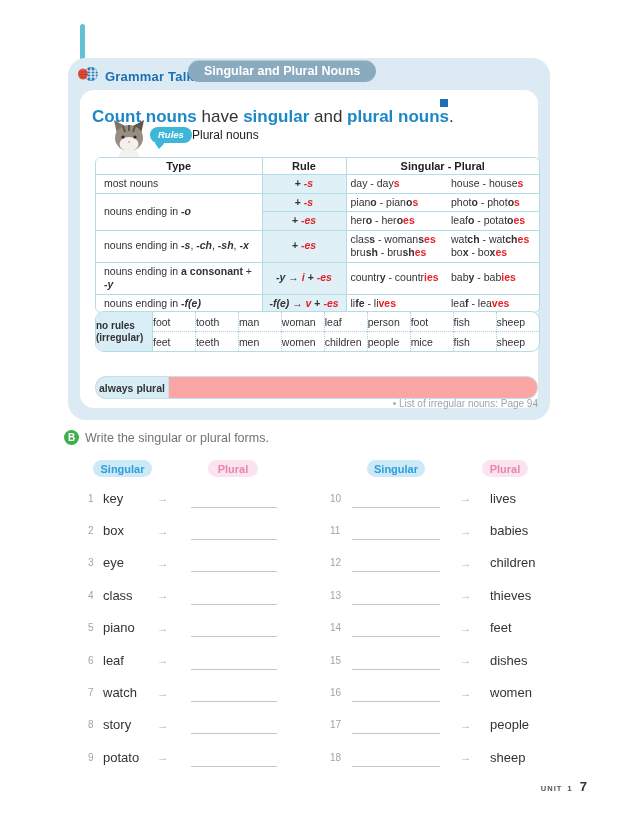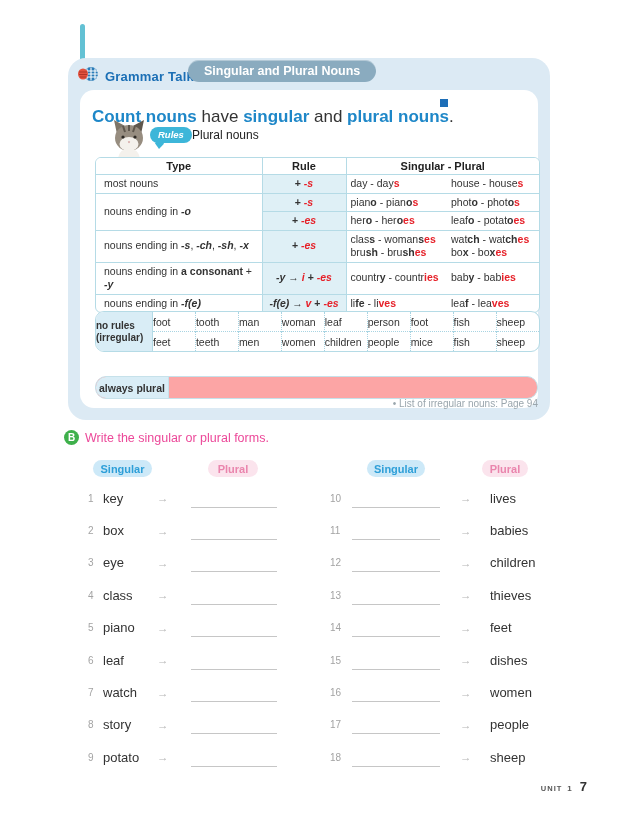--- a/index.html
+++ b/index.html
@@ -54,21 +54,21 @@
   .irr-note{position:absolute;left:15px;top:268px;width:443px;text-align:right;font-size:10px;color:#9aa6ad;margin-top:40px;}
 
   
   .always{position:absolute;left:15px;top:286px;width:441px;height:21px;border:1px solid #c6e1ea;border-radius:11px;display:flex;overflow:hidden;background:#fca5a5;}
   .always-label{width:72px;background:#d9edf6;font-weight:bold;font-size:10.5px;color:#333;display:flex;align-items:center;justify-content:center;border-right:1px solid #c6e1ea;}
   .always-words{flex:1;display:flex;align-items:center;justify-content:space-around;font-size:10.5px;color:#333;padding:0 6px;}
 
   
   .ex-head{position:absolute;left:64px;top:430px;display:flex;align-items:center;}
   .ex-icon{width:15px;height:15px;border-radius:50%;background:#3eb04b;color:#fff;font-size:10px;font-weight:bold;display:flex;align-items:center;justify-content:center;}
-  .ex-instruction{margin-left:6px;font-size:12.5px;color:#ec4899;}
+  .ex-instruction{margin-left:6px;font-size:12.5px;color:#737373;}
   .pill{position:absolute;top:460px;height:17px;border-radius:9px;font-size:11px;font-weight:bold;display:flex;align-items:center;justify-content:center;}
   .pill.sg{background:#cde9f8;color:#2e9fd8;}
   .pill.pl{background:#fbe4ed;color:#ea85ad;}
   .pill.p1{left:93px;width:59px;}
   .pill.p2{left:208px;width:50px;}
   .pill.p3{left:367px;width:58px;}
   .pill.p4{left:482px;width:46px;}
 
   .ex-col{position:absolute;top:482px;display:flex;flex-direction:column;}
   .ex-col.left{left:88px;width:200px;}

